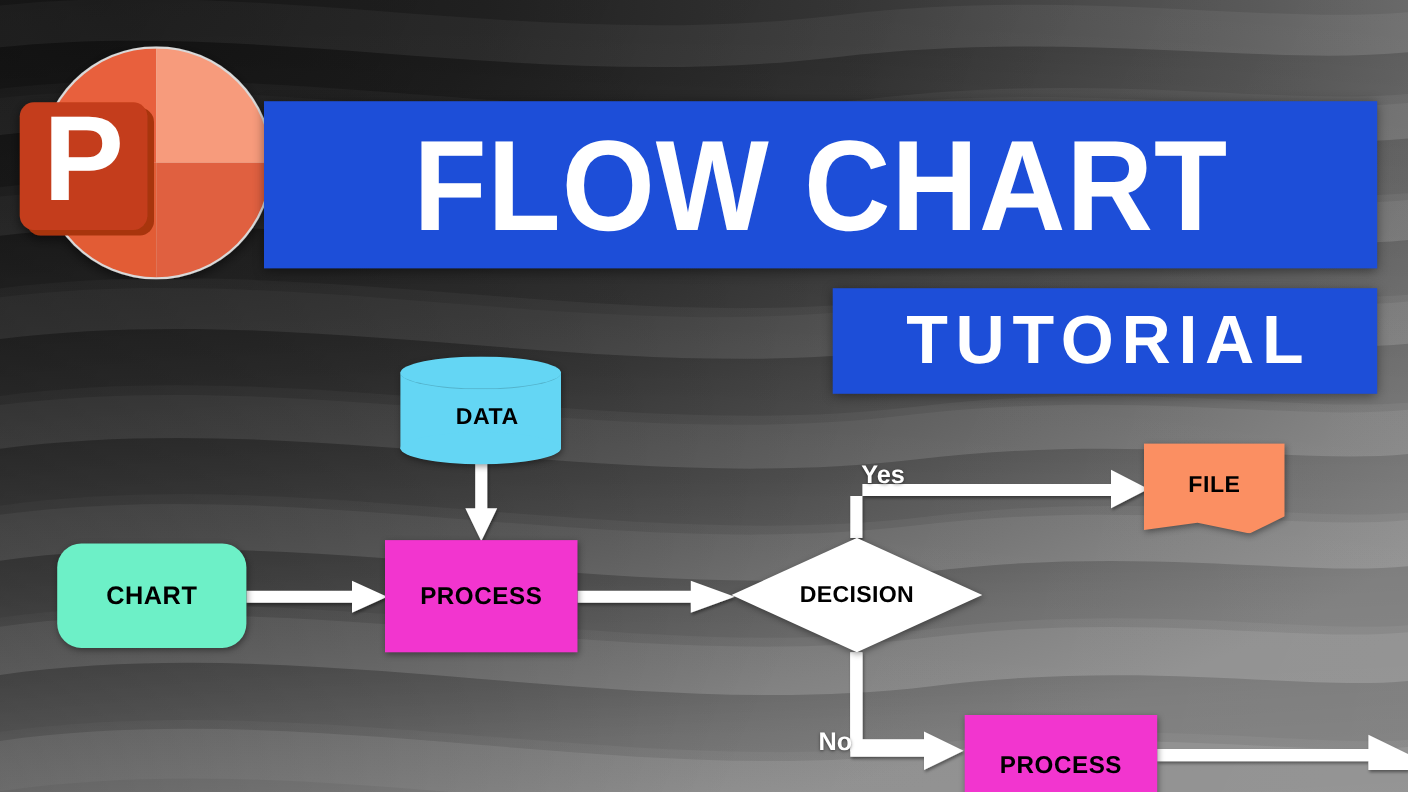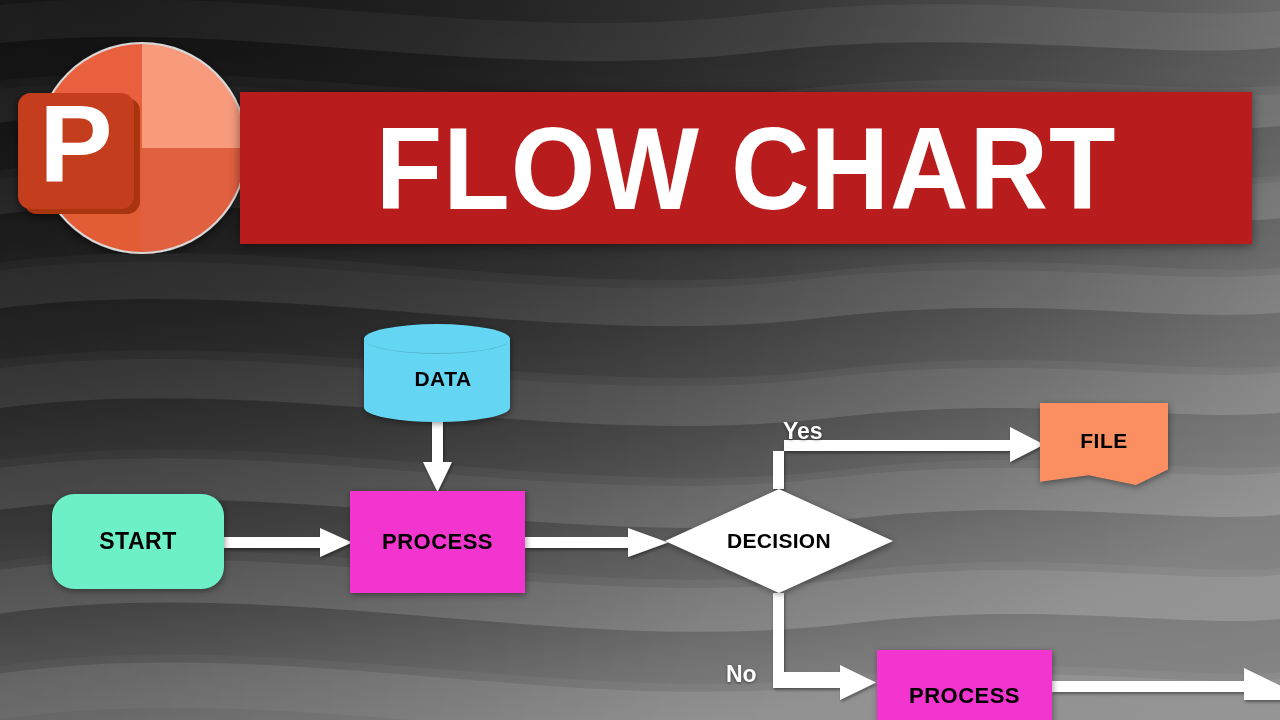--- a/index.html
+++ b/index.html
@@ -25,21 +25,21 @@
     background:linear-gradient(115deg, rgba(0,0,0,.30) 0%, rgba(0,0,0,.12) 35%, rgba(0,0,0,0) 62%, rgba(255,255,255,.03) 100%);
   }
 
   
   .logo{
     position:absolute; left:8px; top:42px; width:248px; height:212px;
   }
 
   
   .title-bar{
-    position:absolute; background:#b91c1c;
+    position:absolute; background:#1d4ed8;
     display:flex; align-items:center; justify-content:center;
     box-shadow:0 2px 10px rgba(0,0,0,.45);
   }
   #title-main{
     left:240px; top:92px; width:1012px; height:152px;
   }
   #title-main .txt{
     color:#fff; font-size:117px; line-height:1;
     font-weight:bold; letter-spacing:1px;
     transform:scaleX(.93); transform-origin:center;
@@ -130,21 +130,21 @@
   
   .conn{ position:absolute; left:0; top:0; width:1280px; height:720px; pointer-events:none; }
 
   
   .branch-label{
     position:absolute; color:#fff; font-weight:bold;
     font-family:"Liberation Sans", sans-serif; font-size:23px;
     text-shadow:0 1px 3px rgba(0,0,0,.5);
   }
   #label-yes{ left:783px; top:402px;margin-top:16px; }
-  #label-no{  left:726px; top:661px; }
+  #label-no{  left:744px; top:661px; }
 </style>
 </head>
 <body>
 
 <div id="stage">
 
   <div class="bg-base"></div>
 
   <svg class="bg-waves" viewBox="0 0 1280 720" preserveAspectRatio="none">
     <defs>
@@ -202,20 +202,23 @@
       <rect x="16" y="56" width="116" height="116" rx="13" fill="#a8350f"></rect>
       <rect x="10" y="51" width="116" height="116" rx="13" fill="#c43e1c"></rect>
       <text x="68" y="140" text-anchor="middle" font-family="Liberation Sans, sans-serif" font-size="110" font-weight="bold" fill="#ffffff">P</text>
     </g>
   </svg>
 
   <div class="title-bar" id="title-main">
     <span class="txt">FLOW CHART</span>
   </div>
 
+  <div class="title-bar" id="title-sub">
+    <span class="txt">TUTORIAL</span>
+  </div>
 
   <div class="flow">
 
     <svg class="conn" viewBox="0 0 1280 720">
       <defs>
         <filter id="cShadow" x="-20%" y="-20%" width="140%" height="140%">
           <feDropShadow dx="1" dy="2" stdDeviation="1.6" flood-color="#000" flood-opacity="0.42"></feDropShadow>
         </filter>
       </defs>
       <g fill="#ffffff" filter="url(#cShadow)">
@@ -231,21 +234,21 @@
         <path d="M773,593 L784,593 L784,677 L840,677 L840,665 L876,682.5 L840,700 L840,688 L773,688 L773,677 L773,677 Z"></path>
 
         <rect x="773" y="593" width="11" height="90"></rect>
         <rect x="773" y="672" width="70" height="11"></rect>
 
         <path d="M1052,681 L1244,681 L1244,668 L1280,685.5 L1280,700 L1244,700 L1244,692 L1052,692 Z"></path>
       </g>
     </svg>
 
     <div class="node" id="node-start">
-      <span class="lbl">START</span>
+      <span class="lbl">CHART</span>
     </div>
 
     <div class="node" id="node-data">
       <div class="cyl-body"></div>
       <div class="cyl-bot"></div>
       <div class="cyl-top"></div>
       <span class="lbl">DATA</span>
     </div>
 
     <div class="node" id="node-process-1">

